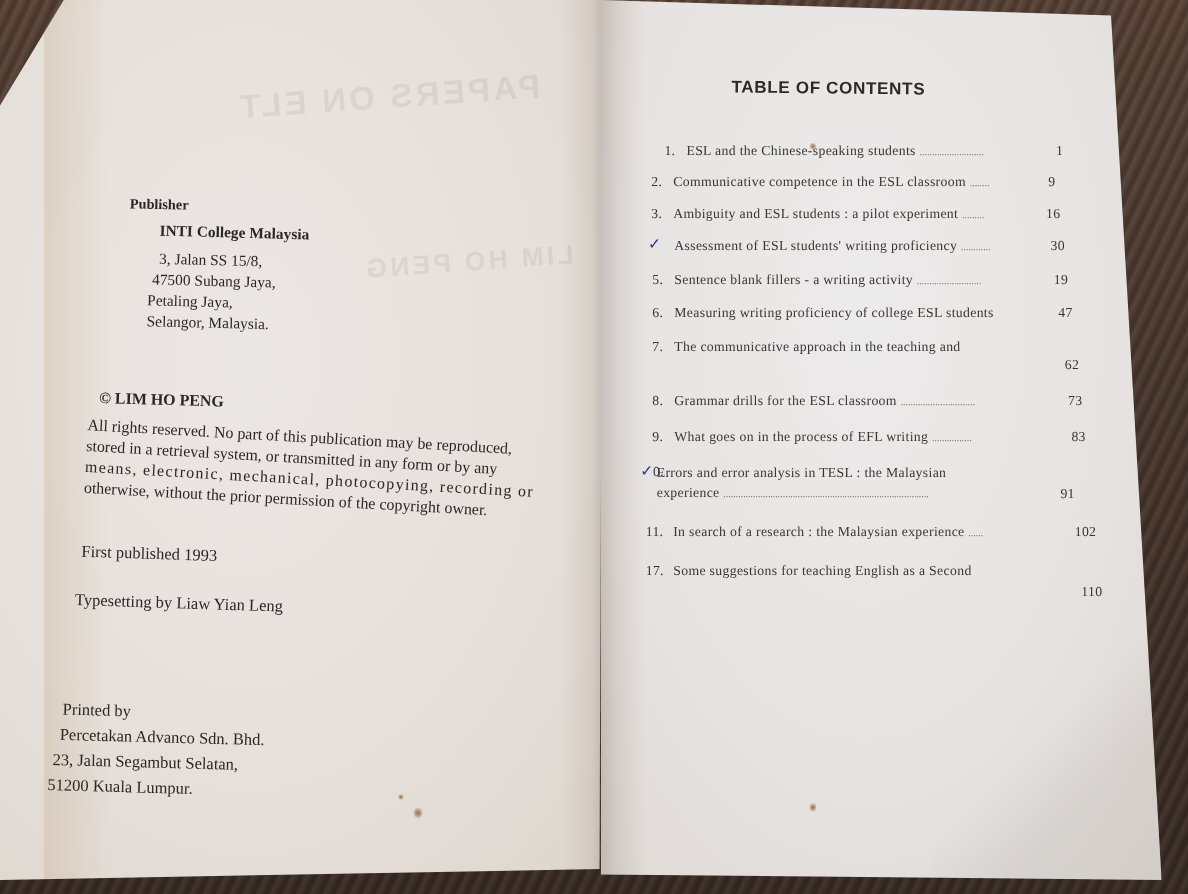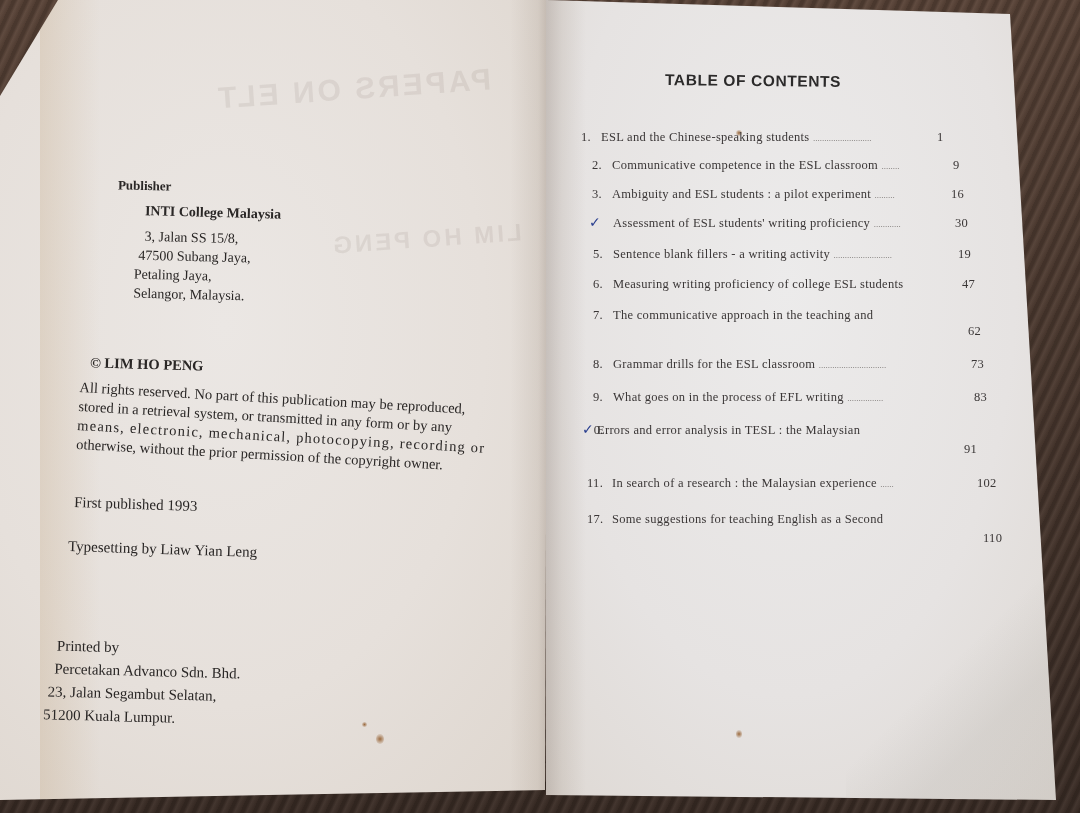--- a/index.html
+++ b/index.html
@@ -132,21 +132,21 @@
 <div class="lp printed">
   <div>Printed by</div>
   <div>Percetakan Advanco Sdn. Bhd.</div>
   <div>23, Jalan Segambut Selatan,</div>
   <div>51200 Kuala Lumpur.</div>
 </div>
 
 <div class="toc-title">TABLE OF CONTENTS</div>
 
 <div class="toc-list">
-  <div class="toc-item" style="left:581px; top:130px;">
+  <div class="toc-item" style="left:604px; top:130px;">
     <span class="num">1.</span><span>ESL and the Chinese-speaking students</span> <span class="dots">..........................</span>
     <span class="pg" style="left:356px;">1</span>
   </div>
   <div class="toc-item" style="left:592px; top:158px;">
     <span class="num">2.</span><span>Communicative competence in the ESL classroom</span> <span class="dots">........</span>
     <span class="pg" style="left:361px;">9</span>
   </div>
   <div class="toc-item" style="left:592px; top:187px;">
     <span class="num">3.</span><span>Ambiguity and ESL students : a pilot experiment</span> <span class="dots">.........</span>
     <span class="pg" style="left:359px;">16</span>
@@ -170,20 +170,21 @@
   <div class="toc-item" style="left:593px; top:357px;">
     <span class="num">8.</span><span>Grammar drills for the ESL classroom</span> <span class="dots">..............................</span>
     <span class="pg" style="left:378px;">73</span>
   </div>
   <div class="toc-item" style="left:593px; top:390px;">
     <span class="num">9.</span><span>What goes on in the process of EFL writing</span> <span class="dots">................</span>
     <span class="pg" style="left:381px;">83</span>
   </div>
   <div class="toc-item" style="left:577px; top:423px;">
     <span class="num" style="color:transparent;">10.</span><span>Errors and error analysis in TESL : the Malaysian</span>
+    <span class="line2"><span>experience</span> <span class="dots">...................................................................................</span></span>
     <span class="pg" style="left:387px; top:19px;">91</span>
   </div>
   <div class="toc-item" style="left:587px; top:476px;">
     <span class="num" style="width:25px;">11.</span><span>In search of a research : the Malaysian experience</span> <span class="dots">......</span>
     <span class="pg" style="left:390px;">102</span>
   </div>
   <div class="toc-item" style="left:587px; top:512px;">
     <span class="num" style="width:25px;">17.</span><span>Some suggestions for teaching English as a Second</span>
     <span class="pg" style="left:396px; top:19px;">110</span>
   </div>

